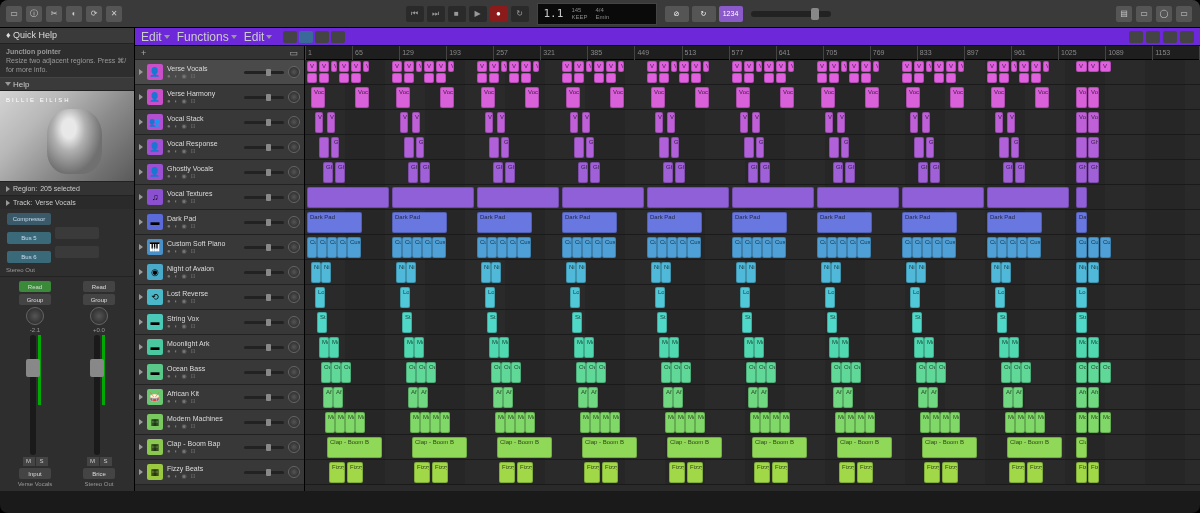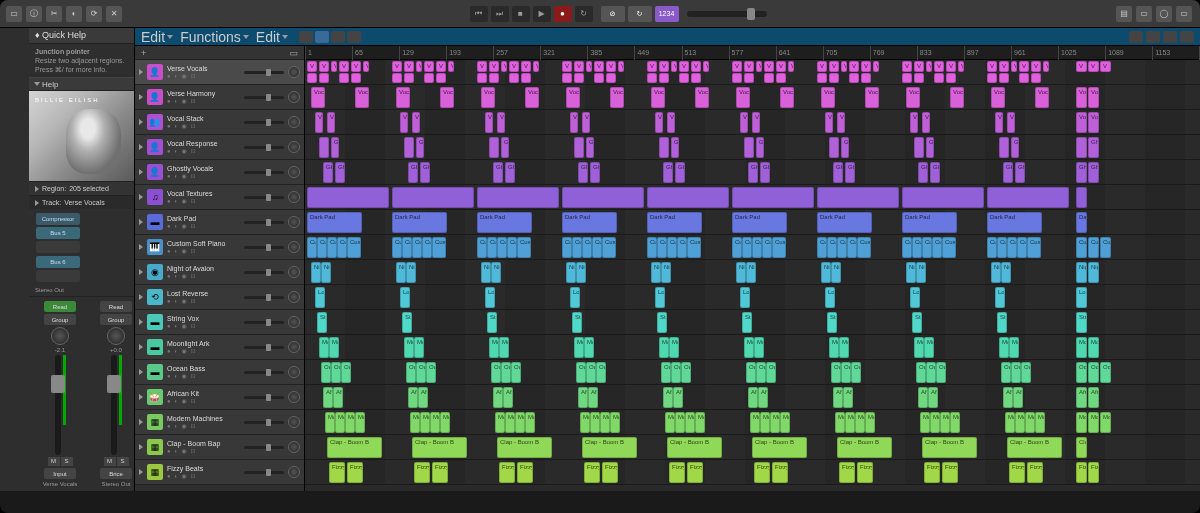--- a/index.html
+++ b/index.html
@@ -21,21 +21,21 @@
 .rec{background:#8b1a1a !important;color:#fff !important;}
 .lcd{width:120px;height:22px;background:#0a0a0a;border:1px solid #444;display:flex;align-items:center;padding:0 6px;gap:8px;margin-right:8px;}
 .lcd-main{color:#c8c8c8;font-size:11px;font-family:monospace;}
 .lcd-sub{color:#888;font-size:6px;line-height:7px;}
 .mode-btns{display:flex;gap:3px;margin-right:8px;}
 .mode-btn{width:24px;height:16px;border-radius:2px;font-size:7px;color:#fff;display:flex;align-items:center;justify-content:center;}
 .master-slider{width:80px;height:6px;background:#222;border-radius:3px;position:relative;margin-right:8px;}
 .master-slider::after{content:"";position:absolute;right:12px;top:-3px;width:8px;height:12px;background:#888;border-radius:2px;}
 .tb-right{display:flex;gap:4px;margin-left:auto;margin-right:8px;}
 .main{display:flex;height:463px;}
-.left-panel{width:135px;background:#2e2e2e;display:flex;flex-direction:column;border-right:1px solid #000;padding-left:29px;}
+.left-panel{width:135px;background:#2e2e2e;display:flex;flex-direction:column;border-right:1px solid #000;}
 .qh-header{height:16px;background:#3a3a3a;color:#ddd;font-size:9px;padding:2px 6px;border-bottom:1px solid #222;}
 .qh-body{padding:3px 6px;color:#999;font-size:7px;line-height:9px;min-height:30px;}
 .movie-header{height:14px;background:#3a3a3a;color:#ccc;font-size:8px;padding:1px 6px;display:flex;align-items:center;gap:3px;border-top:1px solid #444;border-bottom:1px solid #222;}
 .movie-img{height:90px;background:linear-gradient(135deg,#d4d4d4 0%,#b8b8b8 30%,#8a8a8a 60%,#5a5a5a 100%);position:relative;}
 .movie-img::before{content:"BILLIE EILISH";position:absolute;top:6px;left:6px;font-size:6px;letter-spacing:2px;color:#fff;}
 .movie-img::after{content:"";position:absolute;left:35%;top:20%;width:55px;height:65px;background:radial-gradient(ellipse at 40% 30%,#e8e8e8 15%,#b0b0b0 35%,#707070 70%);border-radius:40% 40% 35% 35%;}
 .inspector-row{height:14px;background:#333;color:#ccc;font-size:7px;padding:1px 6px;display:flex;align-items:center;gap:3px;border-top:1px solid #222;}
 .inspector-row.dark{background:#2a2a2a;}
 .inspector-section{padding:3px 6px;color:#bbb;font-size:7px;}
 .insp-slot{display:inline-block;width:44px;height:12px;background:#3a6a7a;border-radius:2px;margin:1px;font-size:6px;text-align:center;line-height:12px;color:#cde;}
@@ -43,21 +43,21 @@
 .strip{flex:1;display:flex;flex-direction:column;align-items:center;gap:2px;}
 .strip-btn{width:32px;height:11px;border-radius:2px;font-size:6px;display:flex;align-items:center;justify-content:center;color:#ddd;}
 .strip-knob{width:18px;height:18px;border-radius:50%;background:radial-gradient(#555,#222);border:1px solid #666;}
 .strip-fader{width:6px;flex:1;background:#1a1a1a;position:relative;border-radius:3px;min-height:70px;}
 .strip-fader::after{content:"";position:absolute;left:-4px;top:20%;width:14px;height:18px;background:#888;border-radius:2px;}
 .strip-meter{width:3px;height:70px;background:#0a0;}
 .strip-ms{display:flex;gap:1px;}
 .strip-ms span{width:12px;height:9px;background:#444;font-size:6px;text-align:center;line-height:9px;color:#ccc;}
 .strip-label{font-size:6px;color:#999;text-align:center;white-space:nowrap;overflow:hidden;width:50px;}
 .center{display:flex;flex-direction:column;flex:1;background:#262626;}
-.center-toolbar{height:18px;background:#0c4a6e;display:flex;align-items:center;gap:8px;padding:0 6px;border-bottom:1px solid #000;font-size:14px;color:#ccc;}
+.center-toolbar{height:18px;background:#6d28d9;display:flex;align-items:center;gap:8px;padding:0 6px;border-bottom:1px solid #000;font-size:12px;color:#ccc;}
 .ct-item{display:flex;align-items:center;gap:3px;}
 .ct-view{display:flex;gap:2px;margin-left:4px;}
 .ct-view-btn{width:14px;height:12px;background:#444;border-radius:2px;}
 .ct-view-btn.active{background:#3a6a9a;}
 .ct-right{margin-left:auto;display:flex;gap:3px;}
 .track-area{display:flex;flex:1;overflow:hidden;}
 .track-headers{width:170px;background:#2e2e2e;border-right:1px solid #000;overflow:hidden;}
 .add-track-row{height:14px;background:#333;display:flex;align-items:center;padding:0 6px;color:#aaa;font-size:9px;border-bottom:1px solid #222;}
 .add-track-row .plus{margin-right:auto;}
 .track-header{height:25px;background:#383838;border-bottom:1px solid #222;display:flex;align-items:center;padding:0 4px;gap:4px;}
@@ -94,20 +94,31 @@
       <div class="tb-btn">⟳</div>
       <div class="tb-btn">✕</div>
     </div>
     <div class="transport">
       <div class="tb-btn">⏮</div>
       <div class="tb-btn">⏭</div>
       <div class="tb-btn">■</div>
       <div class="tb-btn">▶</div>
       <div class="tb-btn rec">●</div>
       <div class="tb-btn">↻</div>
+    </div>
+    <div class="lcd">
+      <span class="lcd-main">1.1</span>
+      <div>
+        <div class="lcd-sub">145</div>
+        <div class="lcd-sub">KEEP</div>
+      </div>
+      <div>
+        <div class="lcd-sub">4/4</div>
+        <div class="lcd-sub">Emin</div>
+      </div>
     </div>
     <div class="mode-btns">
       <div class="mode-btn" style="background:#555">⊘</div>
       <div class="mode-btn" style="background:#555">↻</div>
       <div class="mode-btn" style="background:#8a5ac8">1234</div>
     </div>
     <div class="master-slider"></div>
     <div class="tb-right">
       <div class="tb-btn">▤</div>
       <div class="tb-btn">▭</div>

